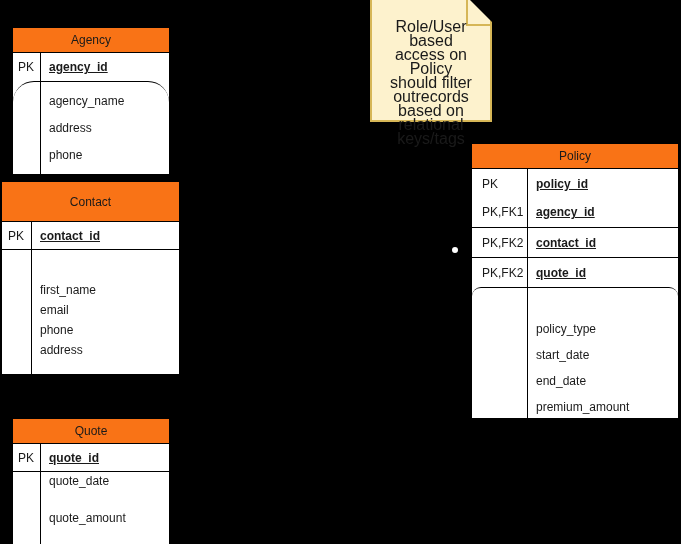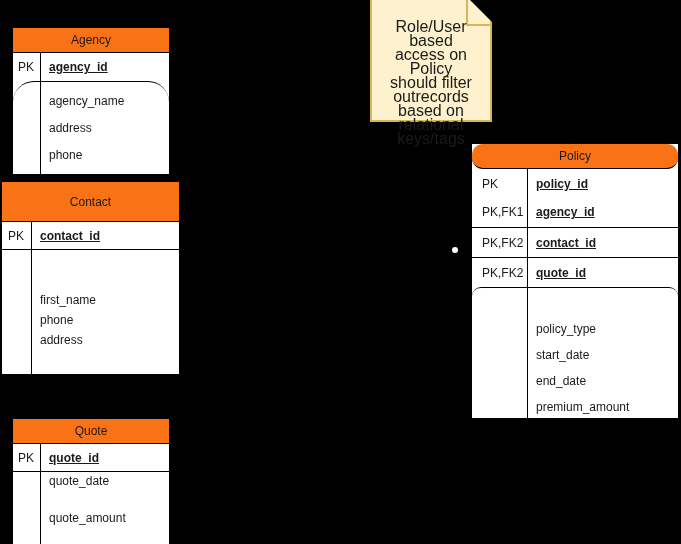--- a/index.html
+++ b/index.html
@@ -152,20 +152,21 @@
       </div>
       <div class="namecol">
         <div class="namecell pkname">contact_id</div>
       </div>
     </div>
 
     <div class="attr-group" style="height:140px;">
       <div class="keycol" style="width:30px;"></div>
       <div class="namecol" style="gap:8px;">
         <div class="namecell">first_name</div>
+        <div class="namecell">email</div>
         <div class="namecell">phone</div>
         <div class="namecell">address</div>
       </div>
     </div>
   </div>
 
   <div class="entity" style="left:12px; top:418px; width:158px; height:146px;">
     <div class="entity-title" style="height:25px;">Quote</div>
 
     <div class="attr-group" style="height:27px;">
@@ -181,21 +182,21 @@
       <div class="keycol" style="width:28px;"></div>
       <div class="namecol" style="gap:25px;">
         <div class="namecell">quote_date</div>
         <div class="namecell">quote_amount</div>
         <div class="namecell">quote_status</div>
       </div>
     </div>
   </div>
 
   <div class="entity" style="left:471px; top:143px; width:208px; height:276px;">
-    <div class="entity-title" style="height:25px;border-radius:11px;">Policy</div>
+    <div class="entity-title" style="height:25px;">Policy</div>
 
     <div class="attr-group" style="height:58px;">
       <div class="keycol" style="width:56px; gap:16px;">
         <div class="keycell">PK</div>
         <div class="keycell">PK,FK1</div>
       </div>
       <div class="namecol" style="gap:16px;">
         <div class="namecell pkname">policy_id</div>
         <div class="namecell pkname">agency_id</div>
       </div>

